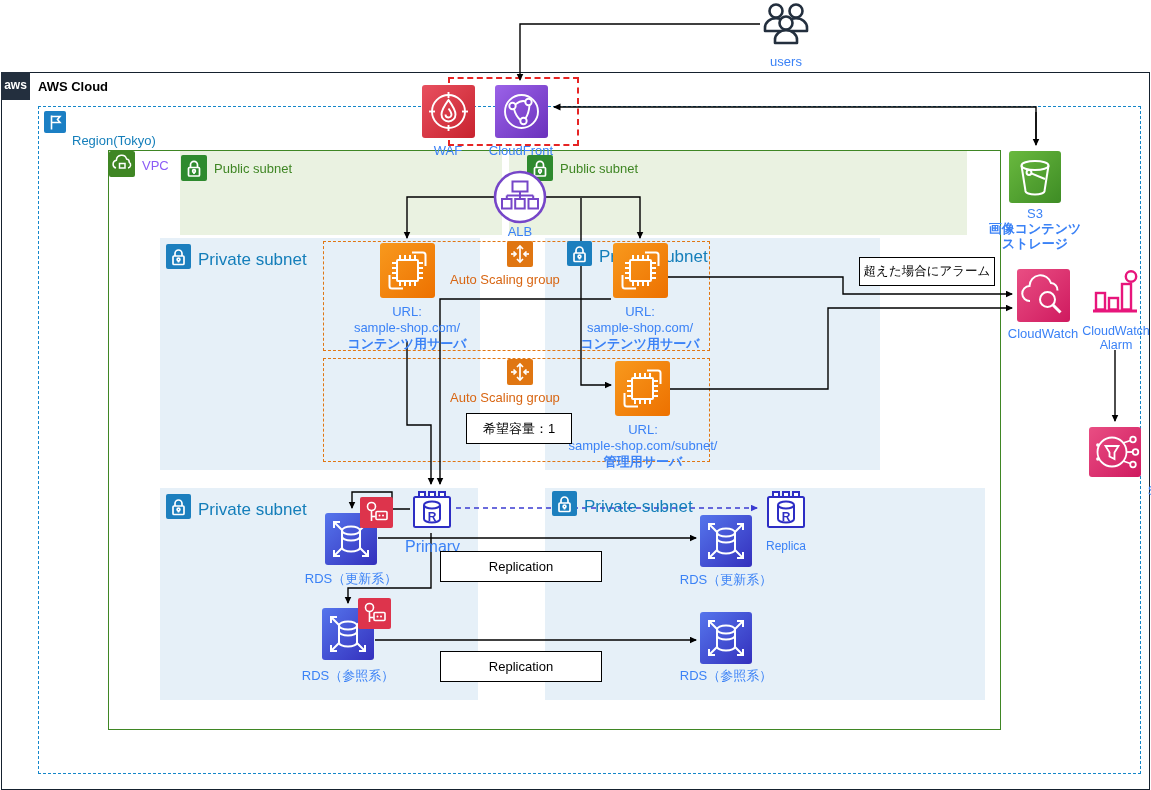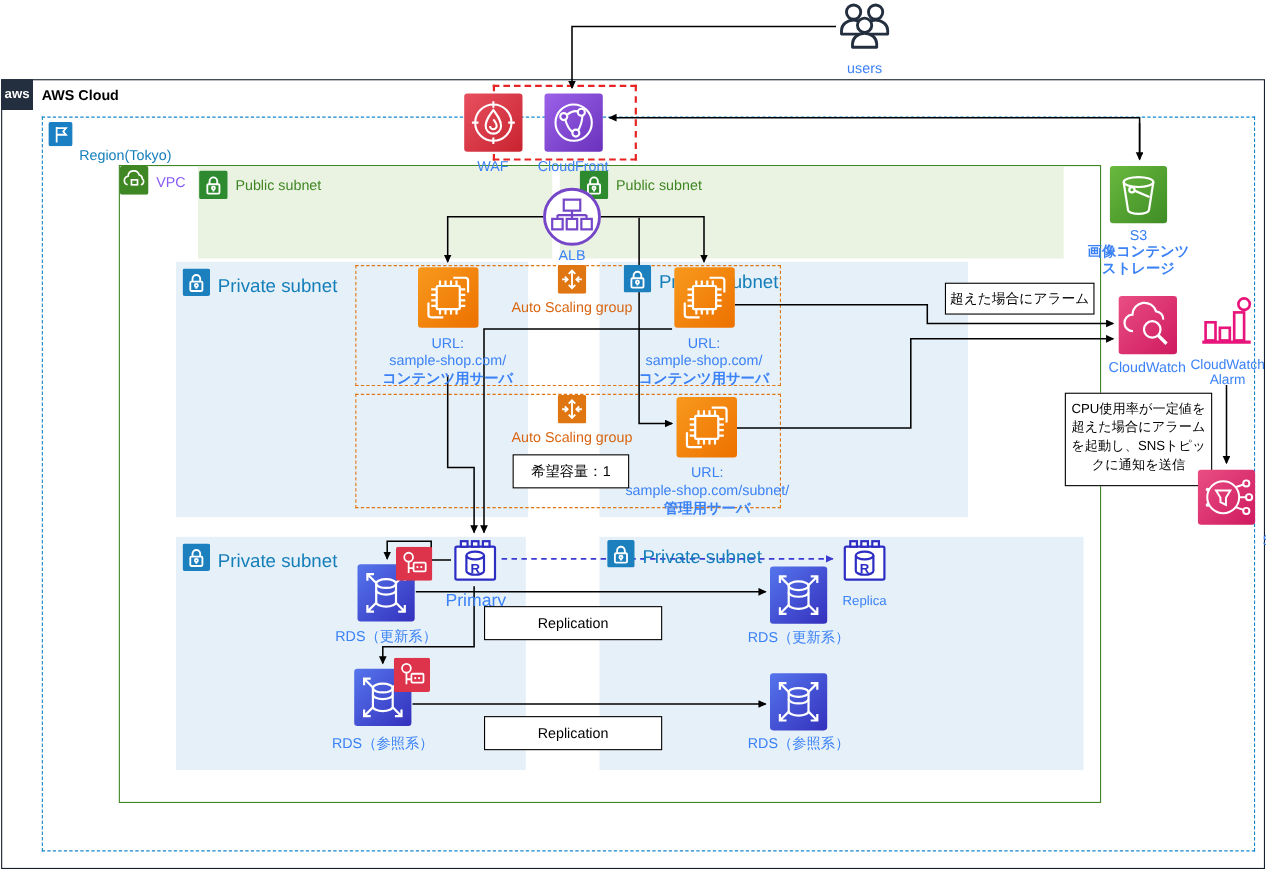--- a/index.html
+++ b/index.html
@@ -12,21 +12,21 @@
   .aws-logo{position:absolute;left:1px;top:72px;width:29px;height:28px;background:#232F3E;color:#fff;
             font-size:12px;font-weight:bold;text-align:center;line-height:26px;z-index:4;}
   .aws-cloud-lbl{position:absolute;left:38px;top:79px;font-size:13px;font-weight:bold;color:#000000;z-index:4;}
   .region-box{position:absolute;left:38px;top:106px;width:1101px;height:666px;border:1.3px dashed #1486C9;z-index:1;}
   .region-lbl{position:absolute;left:72px;top:133px;font-size:13px;color:#147EBA;z-index:4;}
   .vpc-box{position:absolute;left:108px;top:150px;width:891px;height:578px;border:1.4px solid #3F8624;z-index:1;}
   .vpc-lbl{position:absolute;left:142px;top:158px;font-size:13px;color:#8b5cf6;z-index:4;text-align:center;}
   .sub-lbl-g{position:absolute;font-size:13px;color:#3F8624;z-index:4;}
   .sub-lbl-b{position:absolute;font-size:17px;color:#147EBA;z-index:4;}
   .asg-box{position:absolute;border:1.6px dashed #E07612;z-index:2;}
-  .asg-lbl{position:absolute;font-size:13px;color:#D86613;text-align:center;z-index:4;}
+  .asg-lbl{position:absolute;font-size:13px;color:#D86613;text-align:left;z-index:4;}
   .red-box{position:absolute;left:448px;top:77px;width:127px;height:65px;border:2.2px dashed #E62424;z-index:2;}
   .note-box{position:absolute;background:#fff;border:1px solid #000;text-align:center;z-index:4;}
   .sq{position:absolute;z-index:5;border-radius:3px;}
   .wires{position:absolute;left:0;top:0;z-index:3;}
   .ec2g{background:linear-gradient(135deg,#F8991D 0%,#ED7100 100%);}
   .rdsg{background:linear-gradient(135deg,#5575EC 0%,#3430BD 100%);}
   .s3g{background:linear-gradient(135deg,#69B93E 0%,#3E8C25 100%);}
   .pinkg{background:linear-gradient(135deg,#E94E83 0%,#CF1A5F 100%);}
   .wafg{background:linear-gradient(135deg,#E8505F 0%,#C8232F 100%);}
   .cfg{background:linear-gradient(135deg,#9B62E8 0%,#6A31BC 100%);}
@@ -361,26 +361,20 @@
       <circle cx="41" cy="8.5" r="5.2"></circle>
           <path d="M3,43 H47" stroke-width="3"></path>
         </g>
       </svg>
   </div>
   <div class="lbl" style="left:1076px;top:324px;width:80px;line-height:14px;font-size:12.5px">
     <div>CloudWatch</div>
     <div>Alarm</div>
   </div>
 
-  <div class="note-box" style="left:968px;top:357px;width:132px;height:78px;font-size:12px;line-height:17px;padding-top:5px">
-    <div>CPU使用率が一定値を</div>
-    <div>超えた場合にアラーム</div>
-    <div>を起動し、SNSトピッ</div>
-    <div>クに通知を送信</div>
-  </div>
   <div class="sq pinkg" style="left:1089px;top:427px;width:52px;height:50px">
     <svg width="52" height="50">
         <g stroke="#fff" stroke-width="1.8" fill="none">
       <circle cx="23" cy="25" r="14.5"></circle>
       <path d="M16.5,19 H29.5 L25.5,25.5 V32 L20.5,29.5 V25.5 Z"></path>
       <circle cx="44" cy="12.5" r="2.8"></circle>
           <circle cx="46.5" cy="25" r="2.8"></circle>
           <circle cx="44" cy="37.5" r="2.8"></circle>
       <path d="M34,16 L41.5,13.5"></path>
           <path d="M37.5,25 H43.5"></path>

